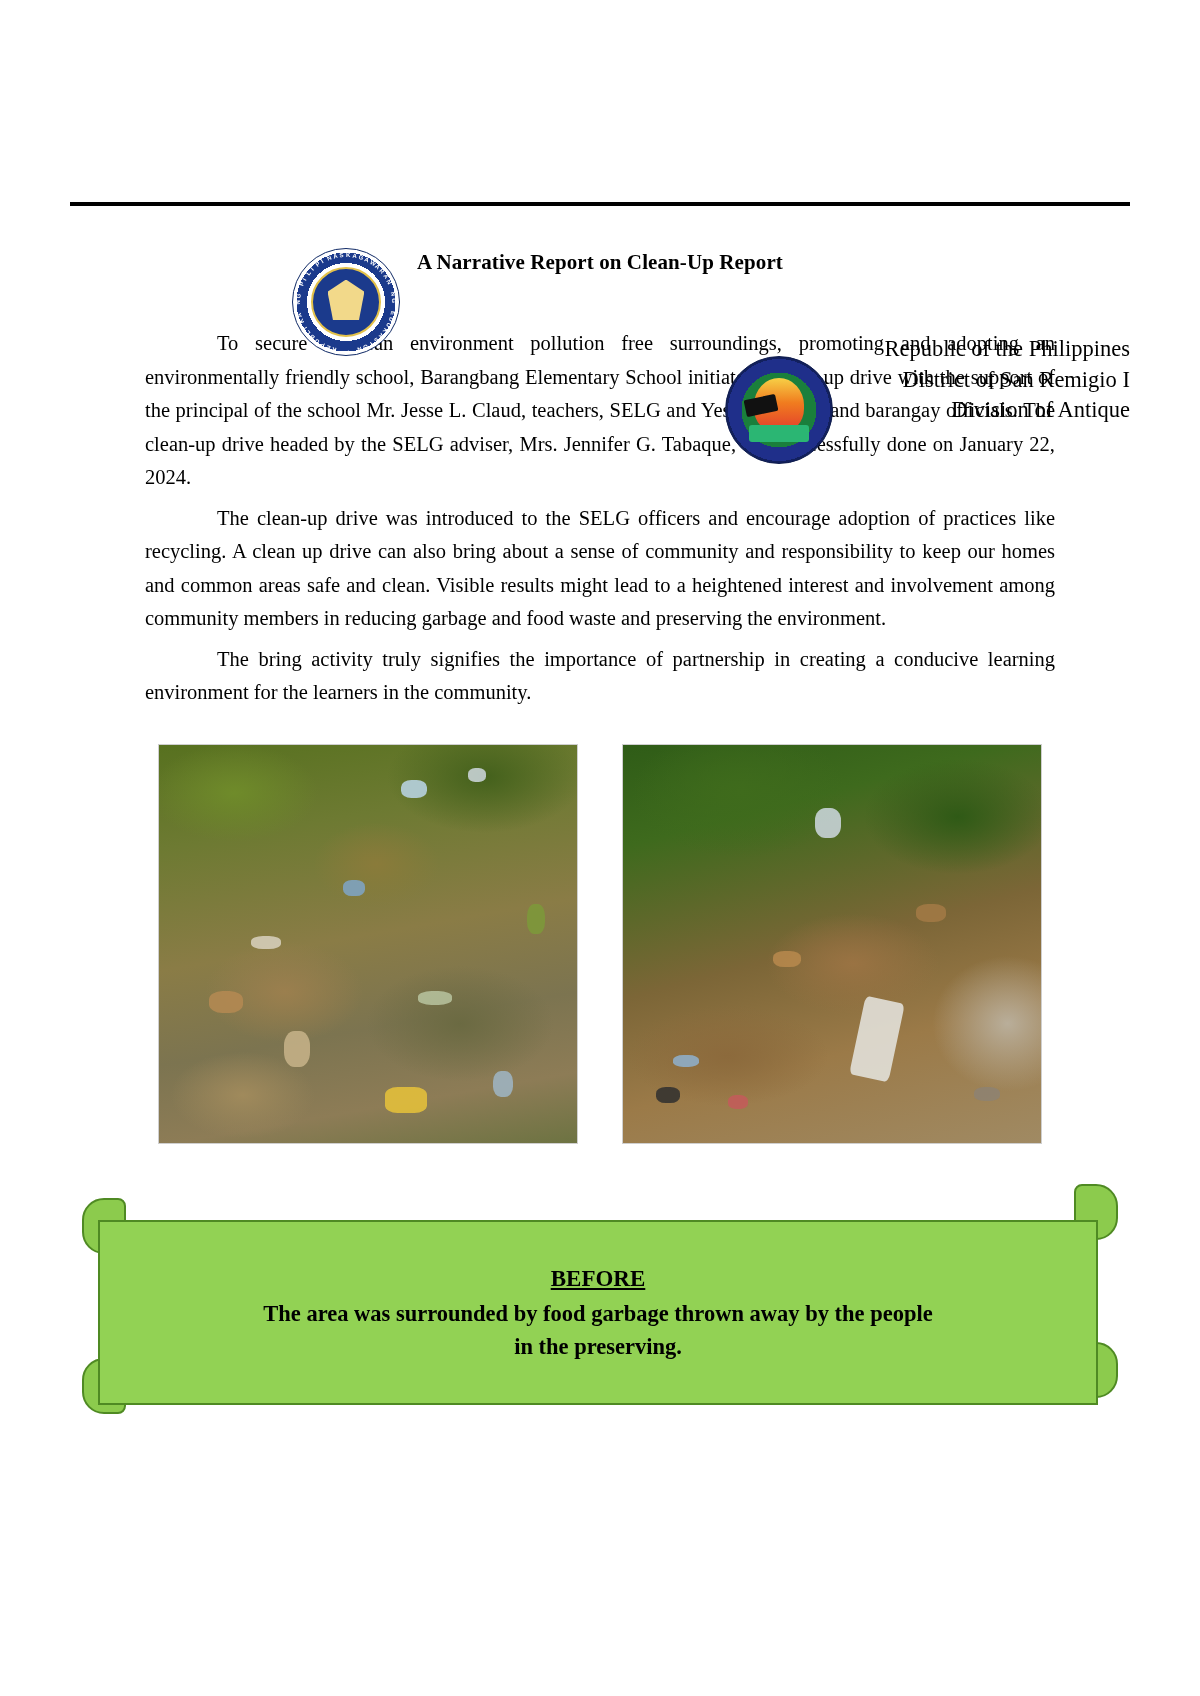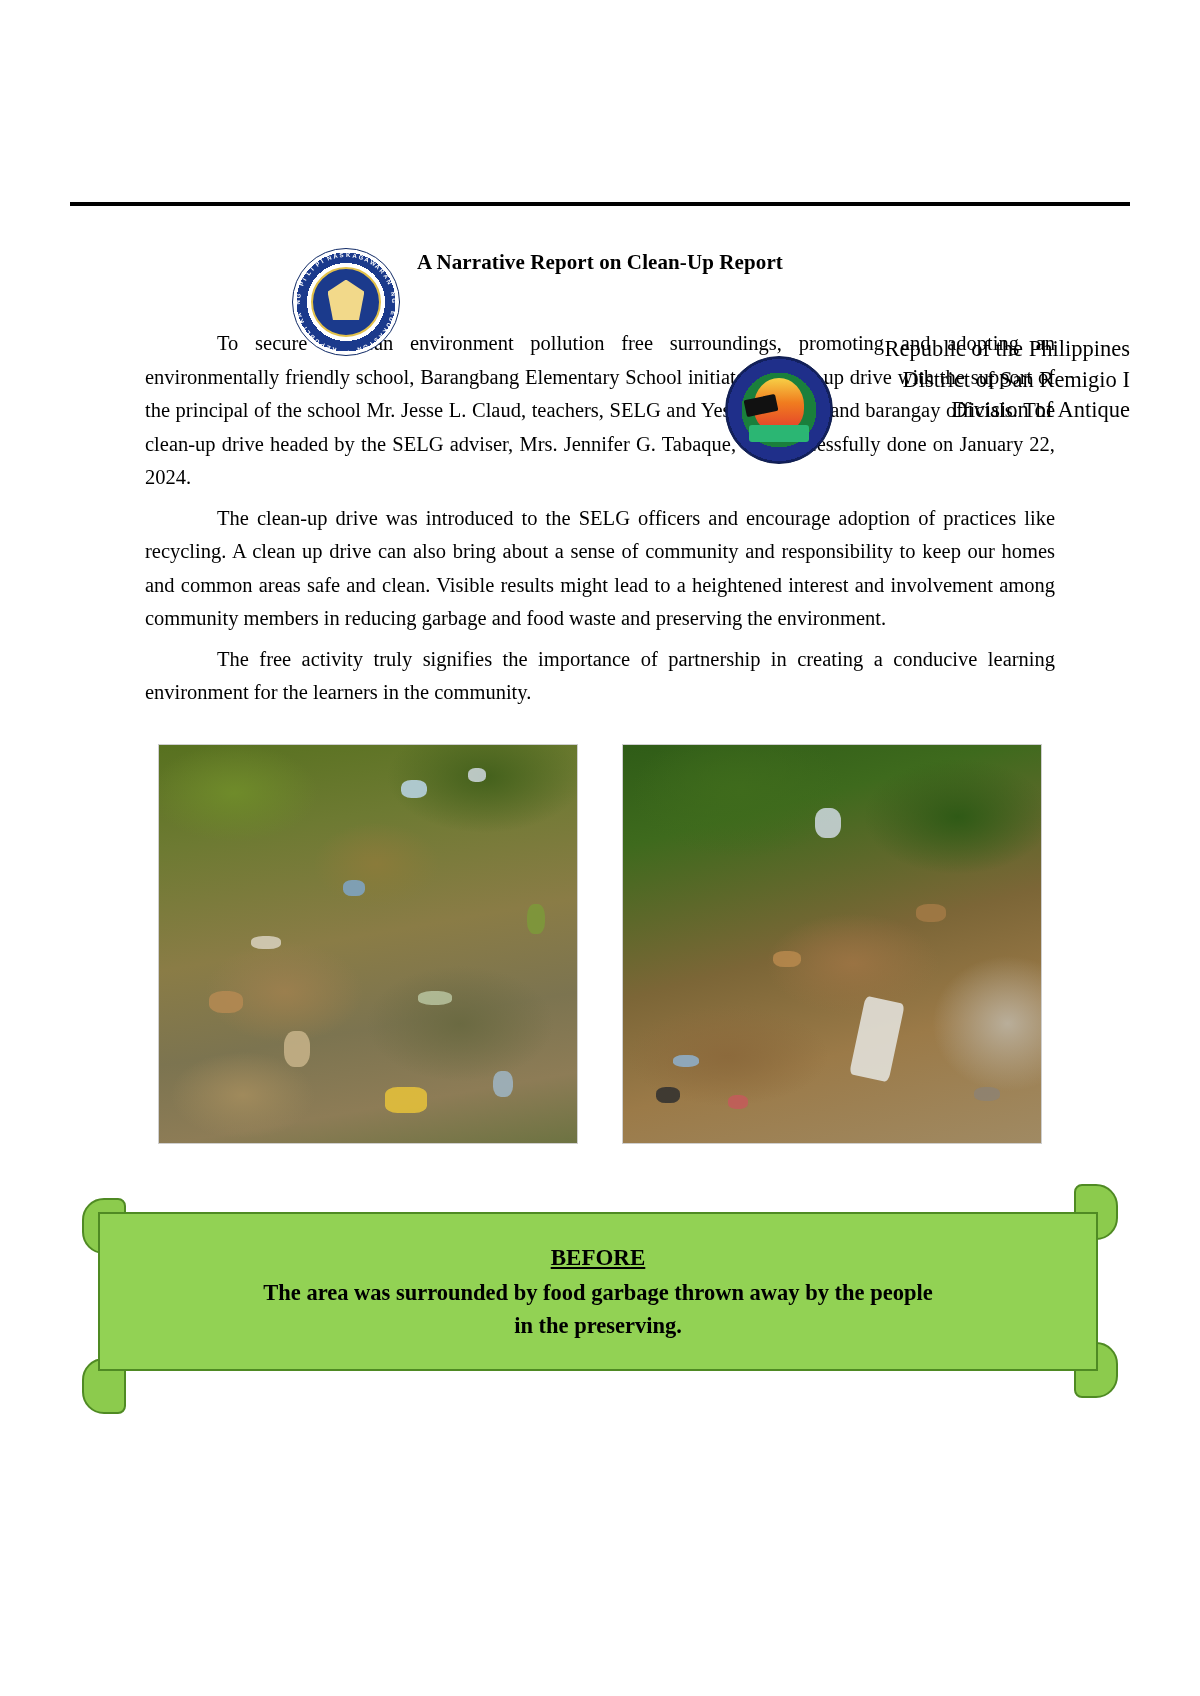--- a/index.html
+++ b/index.html
@@ -216,23 +216,23 @@
   
   .banner-wrap {
     width: 1060px;
     margin: 38px auto 0 auto;
     position: relative;
     height: 250px;
   }
   .banner-body {
     position: absolute;
     left: 28px;
-    top: 30px;
+    top: 38px;
     width: 1000px;
-    height: 159px;
+    height: 185px;
     background: #92d254;
     border: 2px solid #4f8a23;
     display: flex;
     align-items: center;
     justify-content: center;
   }
   .scroll-curl {
     position: absolute;
     width: 44px;
     height: 56px;
@@ -334,21 +334,21 @@
 
   <div class="hr-wrap">
     <div class="hr-thick"></div>
   </div>
 
   <div class="doc-title">A Narrative Report on Clean-Up Report</div>
 
   <div class="body-text">
     <p>To secure a clean environment pollution free surroundings, promoting and adopting an environmentally friendly school, Barangbang Elementary School initiates a clean-up drive with the support of the principal of the school Mr. Jesse L. Claud, teachers, SELG and Yes-O Officers and barangay officials. The clean-up drive headed by the SELG adviser, Mrs. Jennifer G. Tabaque, was successfully done on January 22, 2024.</p>
     <p>The clean-up drive was introduced to the SELG officers and encourage adoption of practices like recycling. A clean up drive can also bring about a sense of community and responsibility to keep our homes and common areas safe and clean. Visible results might lead to a heightened interest and involvement among community members in reducing garbage and food waste and preserving the environment.</p>
-    <p>The free activity truly signifies the importance of partnership in creating a conducive learning environment for the learners in the community.</p>
+    <p>The bring activity truly signifies the importance of partnership in creating a conducive learning environment for the learners in the community.</p>
   </div>
 
   <div class="photos">
     <div class="photo photo-1">
       <div class="speck" style="left:58%;top:9%;width:26px;height:18px;background:#bcd7ea;"></div>
       <div class="speck" style="left:74%;top:6%;width:18px;height:14px;background:#cfd8df;"></div>
       <div class="speck" style="left:44%;top:34%;width:22px;height:16px;background:#7fa6c8;"></div>
       <div class="speck" style="left:22%;top:48%;width:30px;height:13px;background:#d9d2bf;"></div>
       <div class="speck" style="left:62%;top:62%;width:34px;height:14px;background:#b9c4a0;"></div>
       <div class="speck" style="left:54%;top:86%;width:42px;height:26px;background:#e8c33a;border-radius:30%;"></div>

